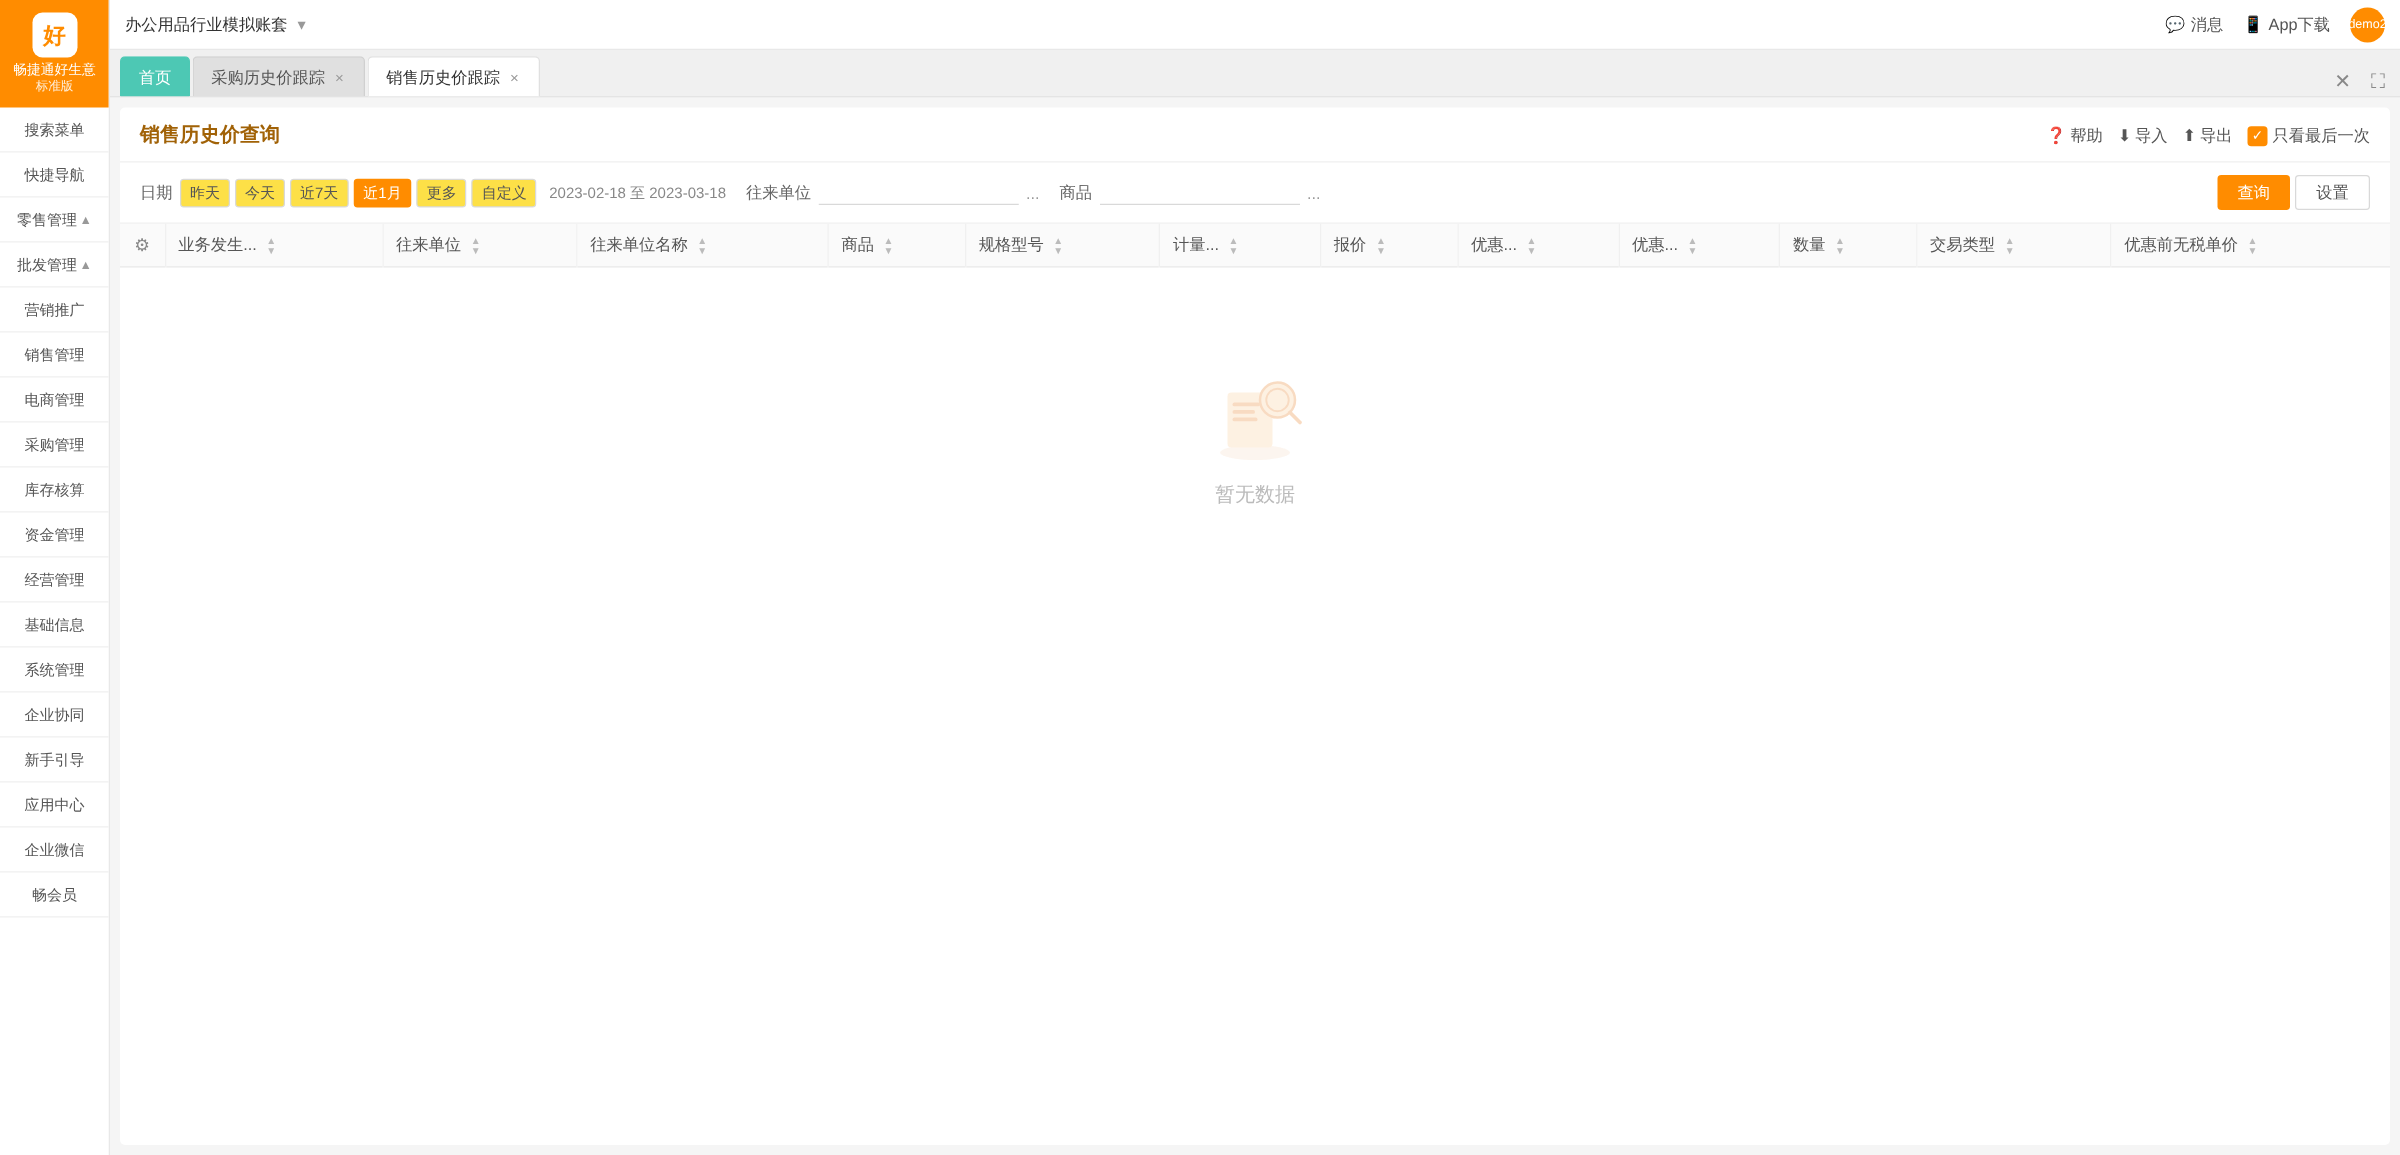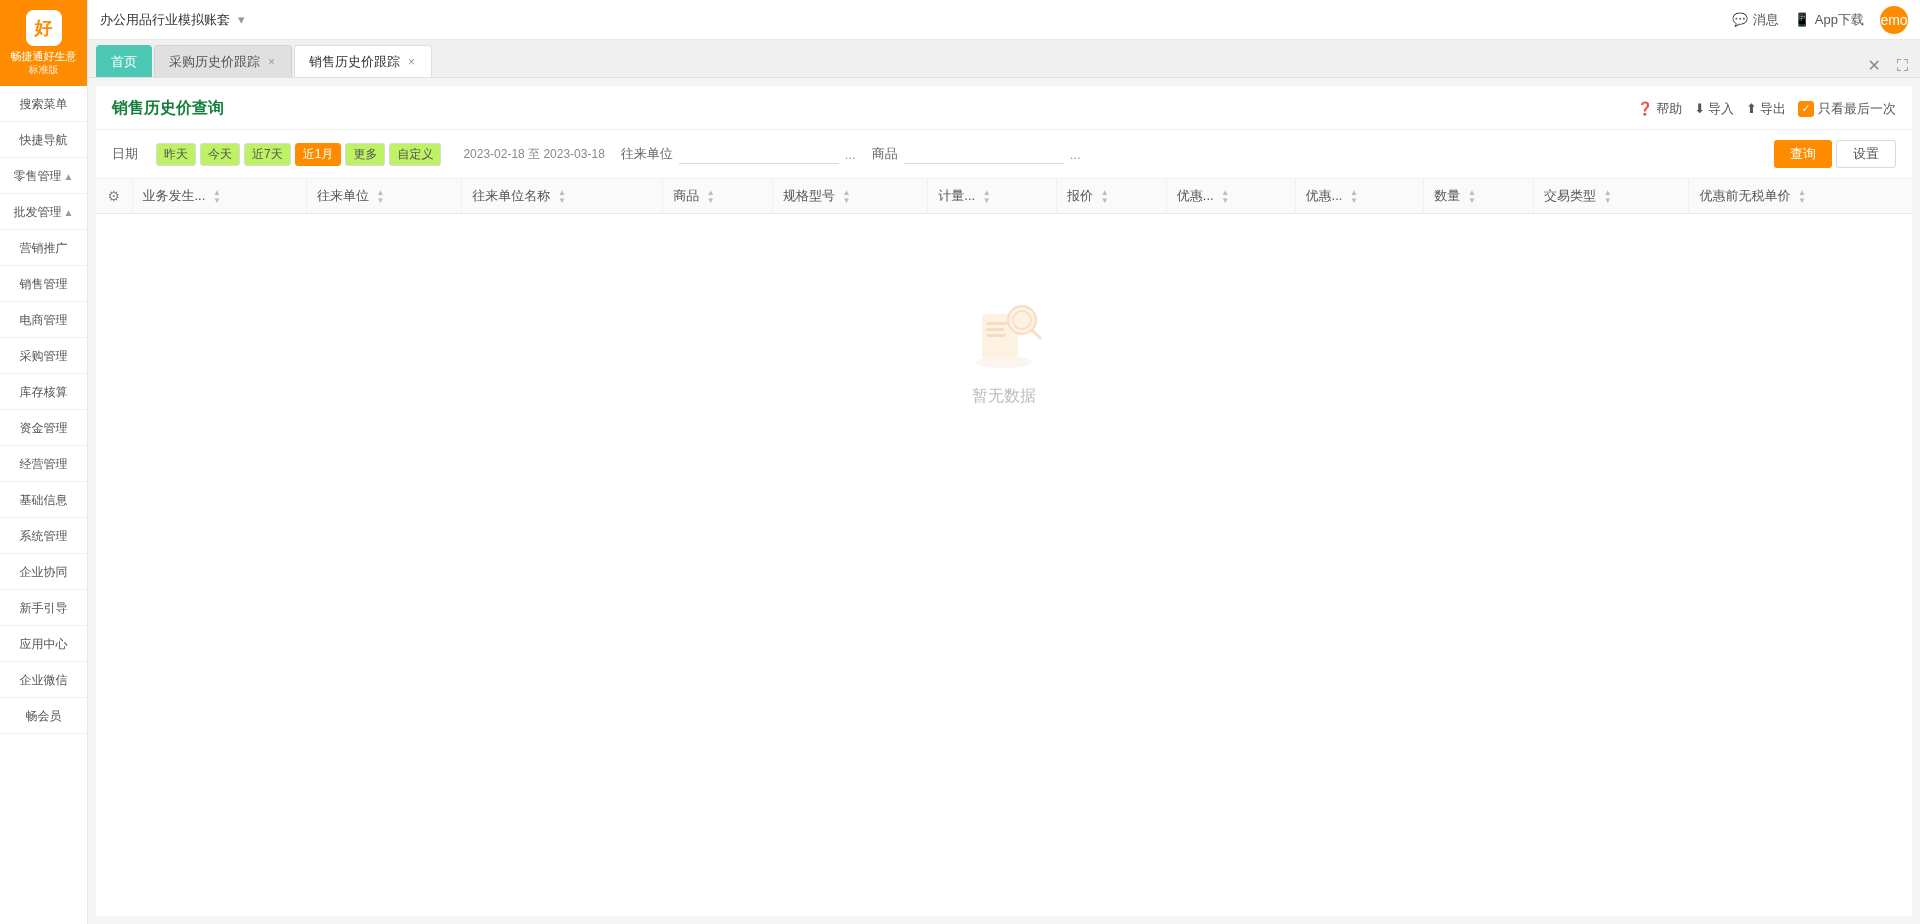--- a/index.html
+++ b/index.html
@@ -99,21 +99,21 @@
     }
     .topbar-right-item {
       display: flex; align-items: center; gap: 4px; cursor: pointer;
     }
     .avatar {
       width: 28px; height: 28px;
       border-radius: 50%;
       background: #ff8c00;
       color: #fff;
       display: flex; align-items: center; justify-content: center;
-      font-size: 14px;
+      font-size: 10px;
       cursor: pointer;
     }
 
     
     .tabbar {
       height: 38px;
       background: #f0f0f0;
       display: flex;
       align-items: flex-end;
       padding: 0 0 0 8px;
@@ -189,21 +189,21 @@
     .page-header {
       padding: 12px 16px 10px;
       border-bottom: 1px solid #f0f0f0;
       display: flex;
       align-items: center;
       justify-content: space-between;
     }
     .page-title {
       font-size: 16px;
       font-weight: bold;
-      color: #15803d;
+      color: #a16207;
     }
     .page-header-actions {
       display: flex;
       align-items: center;
       gap: 12px;
       font-size: 13px;
       color: #555;
     }
     .header-action-item {
       display: flex; align-items: center; gap: 3px; cursor: pointer;
@@ -225,37 +225,37 @@
       padding: 10px 16px;
       border-bottom: 1px solid #f0f0f0;
       display: flex;
       align-items: center;
       gap: 16px;
       flex-wrap: wrap;
     }
     .filter-group {
       display: flex;
       align-items: center;
-      gap: 18px;
+      gap: 6px;
     }
     .filter-label {
       color: #666;
       font-size: 13px;
       white-space: nowrap;
     }
     .date-btns {
       display: flex;
       align-items: center;
       gap: 4px;
     }
     .date-btn {
       padding: 2px 7px;
       border: 1px solid #d9d9d9;
       border-radius: 3px;
-      background: #bef264;
+      background: #fde047;
       font-size: 12px;
       color: #555;
       cursor: pointer;
     }
     .date-btn.active {
       background: #ff8c00;
       color: #fff;
       border-color: #ff8c00;
     }
     .date-range-display {

